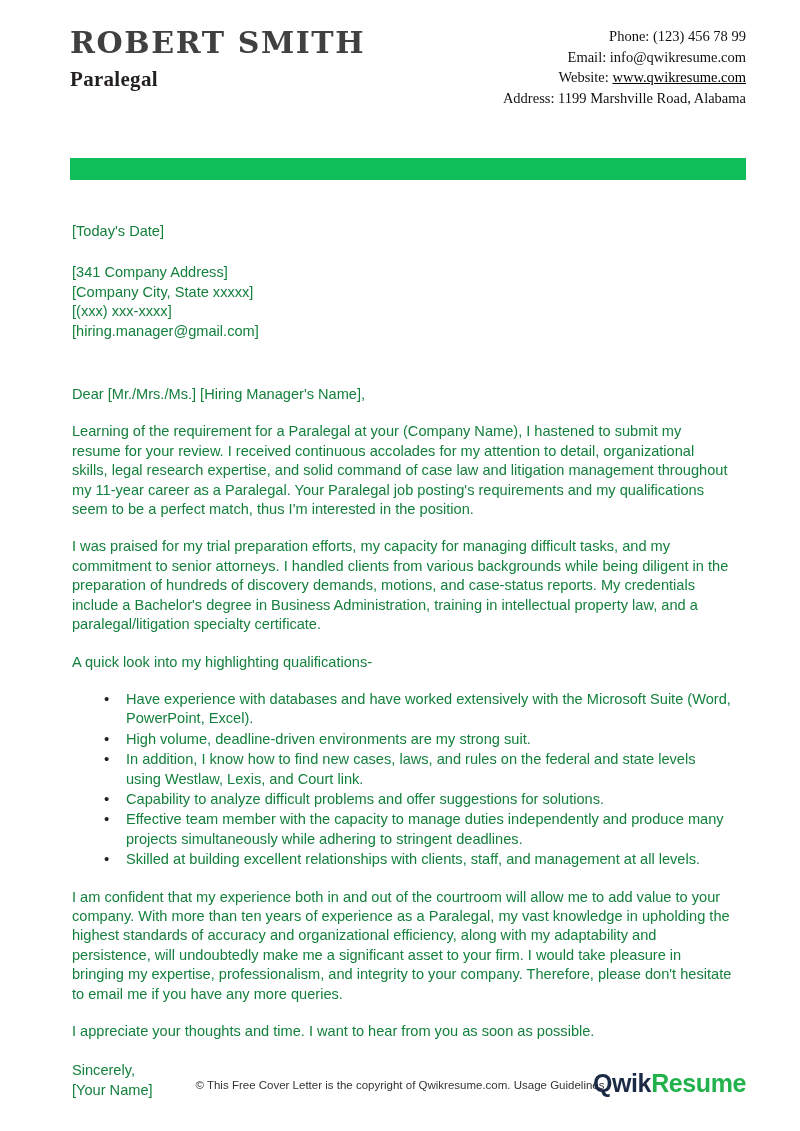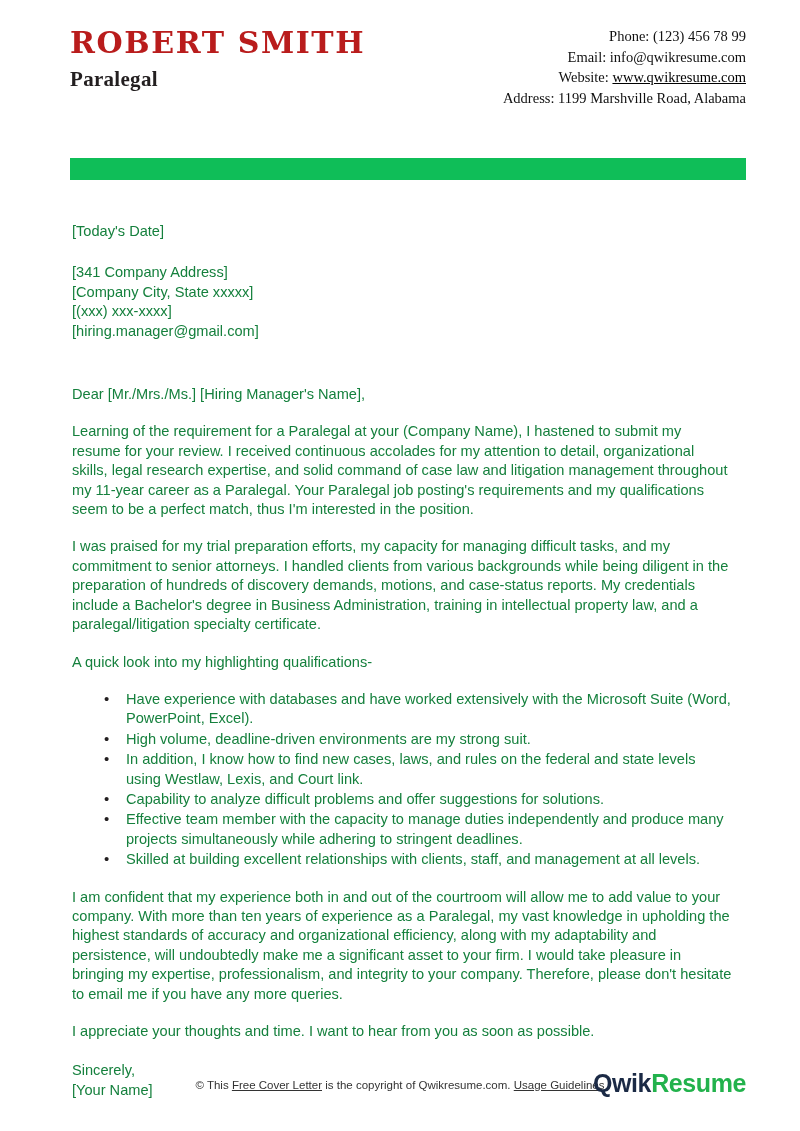--- a/index.html
+++ b/index.html
@@ -35,21 +35,21 @@
     justify-content: space-between;
   }
   .identity {
     padding-top: 2px;
   }
   .name {
     font-family: "DejaVu Serif", "Liberation Serif", serif;
     font-weight: bold;
     font-size: 30px;
     letter-spacing: 1.6px;
-    color: #b91c1c;
+    color: #404040;
     line-height: 1.15;
     margin: 0;
     white-space: nowrap;
   }
   .job-title {
     font-family: Liberation Serif, serif;
     font-weight: bold;
     font-size: 21px;
     letter-spacing: 0.3px;
     color: #231f20;
@@ -153,21 +153,20 @@
     position: absolute;
     left: 0;
     right: 0;
     top: 10px;
     text-align: center;
     font-family: "Liberation Sans", sans-serif;
     font-size: 11.5px;
     color: #333333;
   }
   .footer-text .link {
-    text-decoration: underline;
     color: #333333;
   }
   .logo {
     position: absolute;
     right: 54px;
     top: 0px;
     font-family: "Liberation Sans", sans-serif;
     font-weight: bold;
     font-size: 25px;
     letter-spacing: -0.4px;

